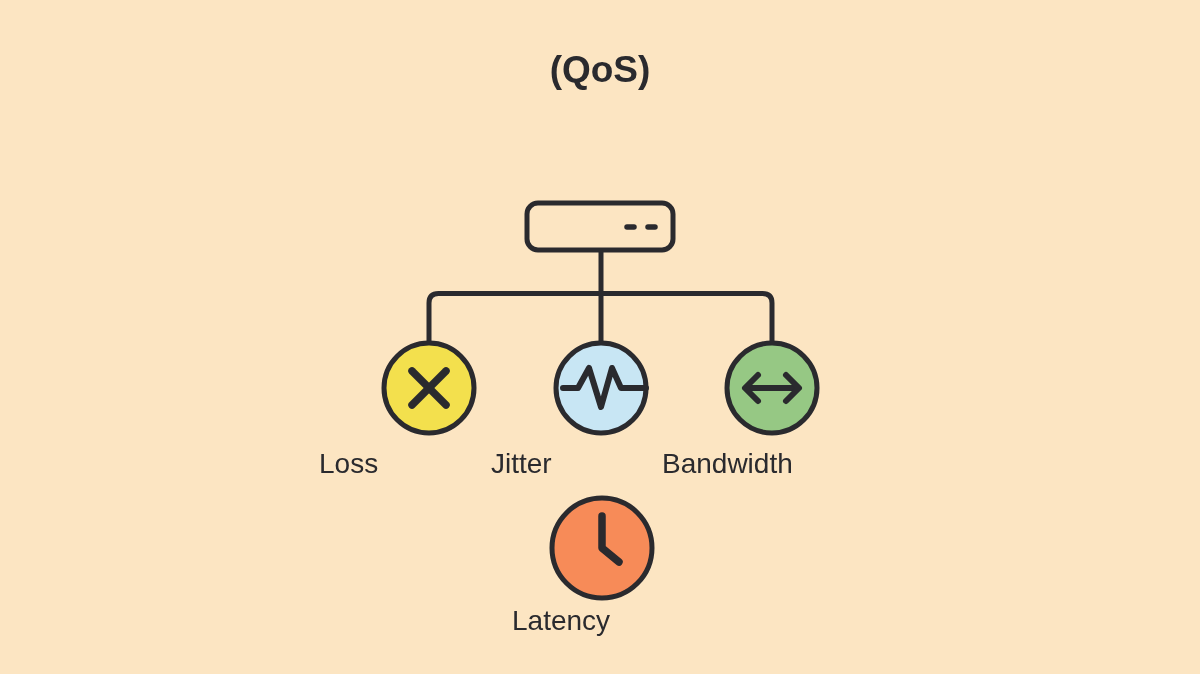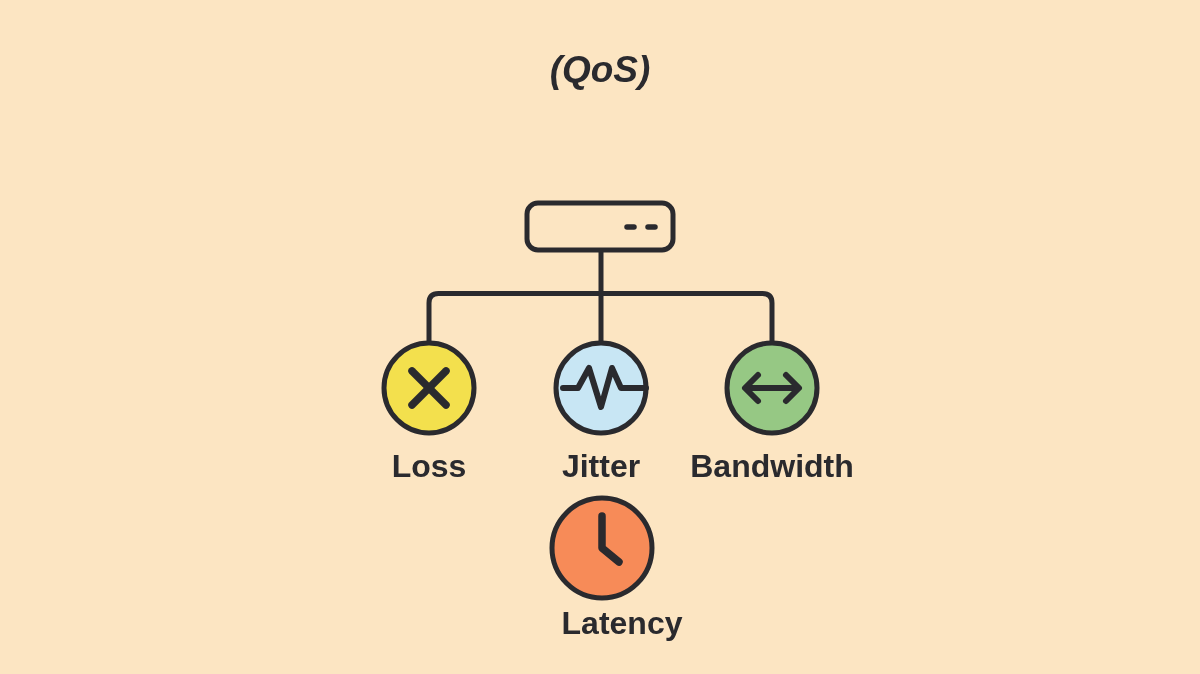--- a/index.html
+++ b/index.html
@@ -31,21 +31,20 @@
     font-size: 48px;
     font-weight: 700;
     letter-spacing: 0.5px;
     line-height: 54px;
   }
   .title-line2 {
     font-size: 37px;
     font-weight: 700;
     line-height: 44px;
     margin-top: 8px;
-    font-style: italic;
   }
   .diagram-svg {
     position: absolute;
     left: 0;
     top: 0;
   }
   .ink-stroke {
     stroke: var(--ink, #2A2A2E);
     fill: none;
   }
@@ -57,23 +56,23 @@
   .fill-jitter    { fill: var(--node-jitter, #C8E6F4); }
   .fill-bandwidth { fill: var(--node-bandwidth, #96C884); }
   .fill-latency   { fill: var(--node-latency, #F78B58); }
   .node-circle {
     stroke: var(--ink, #2A2A2E);
     stroke-width: 5;
   }
   .node-label {
     position: absolute;
     width: 220px;
-    text-align: center;
-    font-size: 32px;
-    font-weight: 700;
+    text-align: left;
+    font-size: 28px;
+    font-weight: 400;
     color: var(--ink, #2A2A2E);
   }
   .label-loss      { left: 319px; top: 448px; }
   .label-jitter    { left: 491px; top: 448px; }
   .label-bandwidth { left: 662px; top: 448px; }
   .label-latency   { left: 512px; top: 605px; }
 </style>
 </head>
 <body>
 

